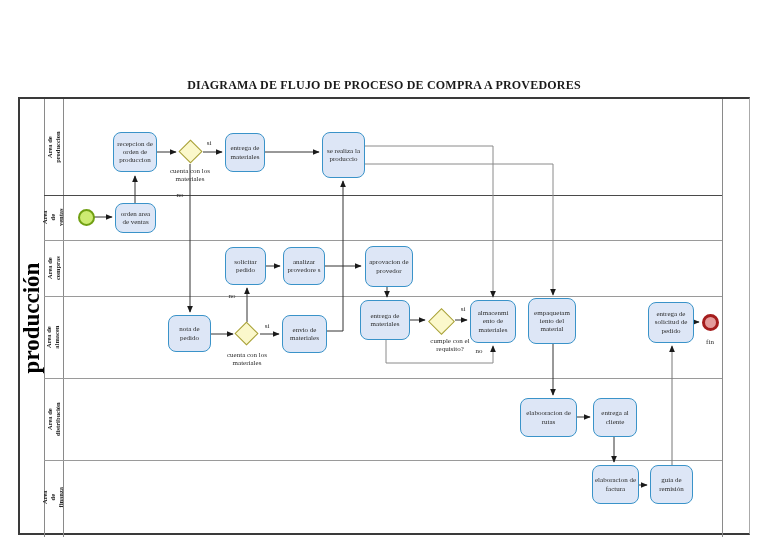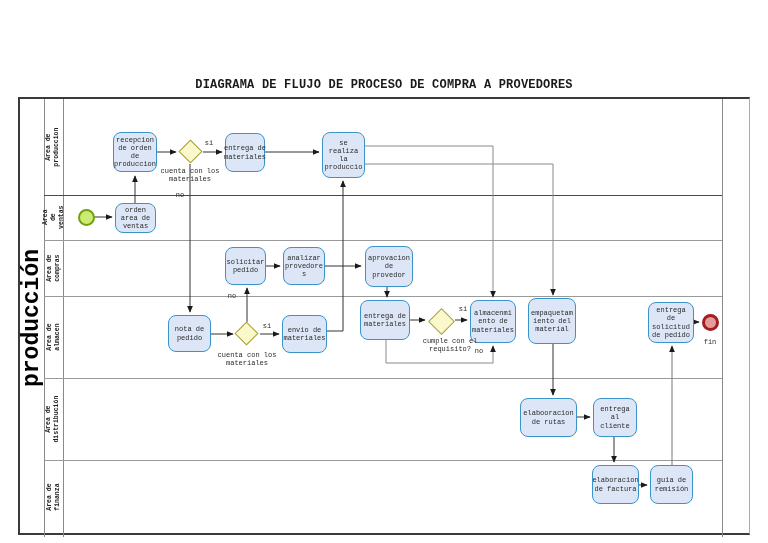--- a/index.html
+++ b/index.html
@@ -1,17 +1,17 @@
 <!DOCTYPE html>
 <html><head>
 <meta charset="utf-8">
 <style>
   html,body{margin:0;padding:0;background:#fff;}
   #canvas{position:relative;width:768px;height:543px;background:#ffffff;
-          font-family:Liberation Mono, monospace;overflow:hidden;}
+          font-family:Liberation Serif, serif;overflow:hidden;}
   .title{position:absolute;left:0;top:78px;width:768px;text-align:center;
          font-size:12px;font-weight:bold;color:#1a1a1a;letter-spacing:.2px;}
   
   .pool{position:absolute;left:18px;top:97px;width:732px;height:438px;
         border-top:2px solid #3a3a3a;border-left:2px solid #3a3a3a;
         border-bottom:2px solid #3a3a3a;border-right:1px solid #aaa;box-sizing:border-box;}
   .vline{position:absolute;top:0;width:1px;height:438px;background:#8a8a8a;}
   .hline{position:absolute;height:1px;background:#9a9a9a;}
   .hline.dark{background:#4a4a4a;}
   .pool-label{position:absolute;left:0;top:0;width:24px;height:438px;

